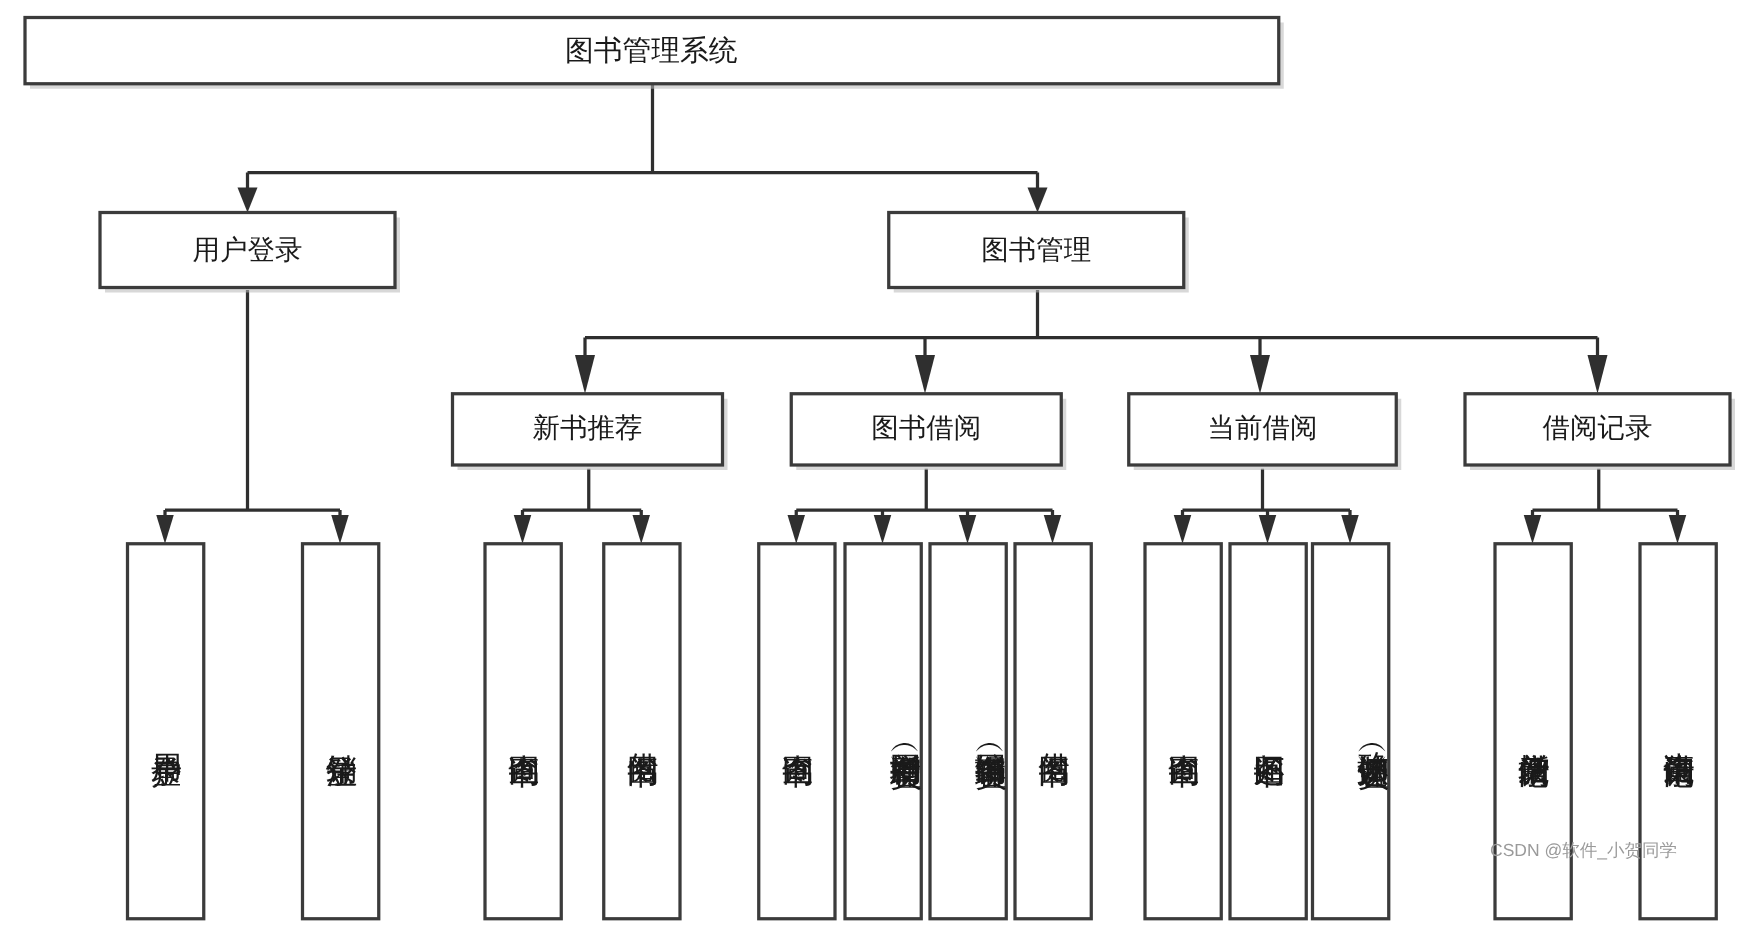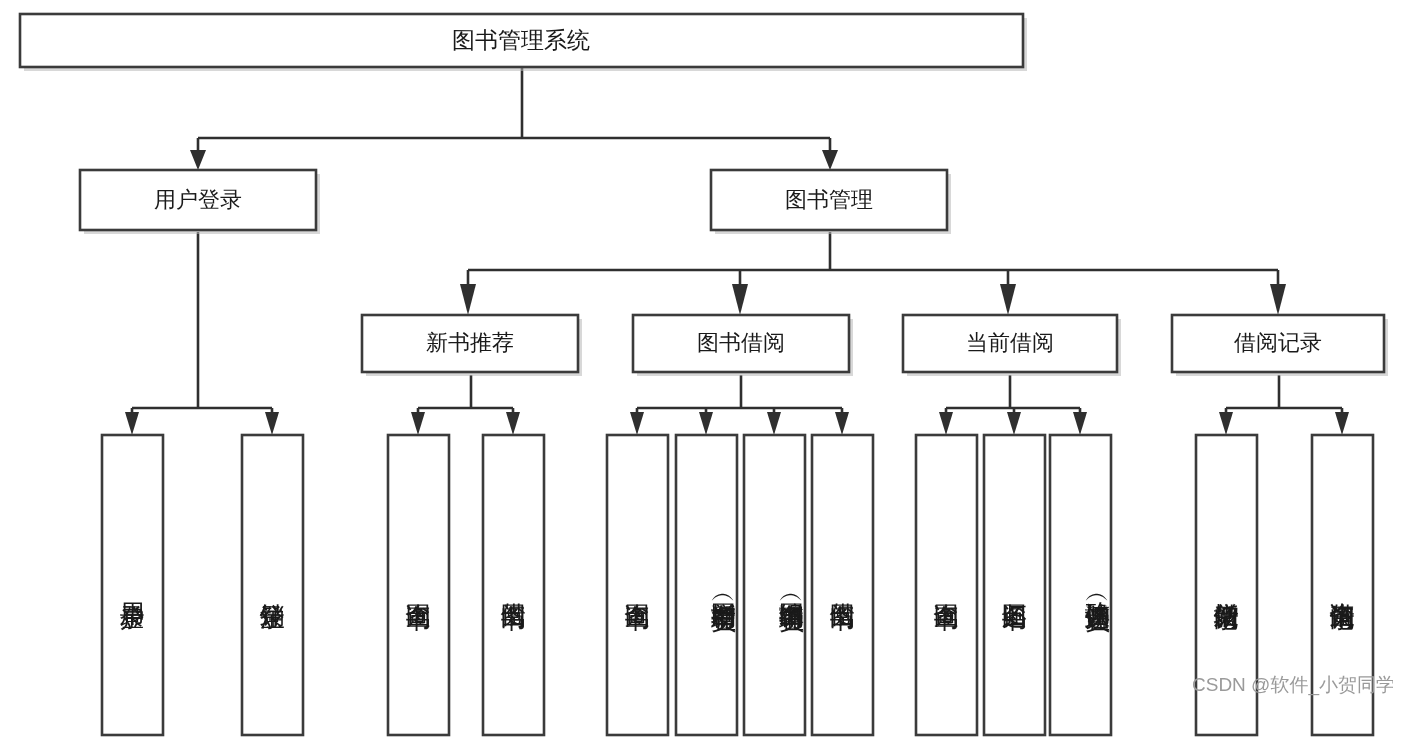--- a/index.html
+++ b/index.html
@@ -67,21 +67,21 @@
     letter-spacing: 1px;
     display: flex;
     align-items: center;
     justify-content: center;
     white-space: nowrap;
     pointer-events: none;
   }
   .watermark {
     position: absolute;
     font-family: "Liberation Sans", "DejaVu Sans", sans-serif;
-    font-size: 19px;
+    font-size: 14px;
     color: #9a9a9a;
     left: 1192px;
     top: 672px;
     white-space: nowrap;
   }
 </style>
 </head>
 <body>
 
 <div id="diagram-root">

